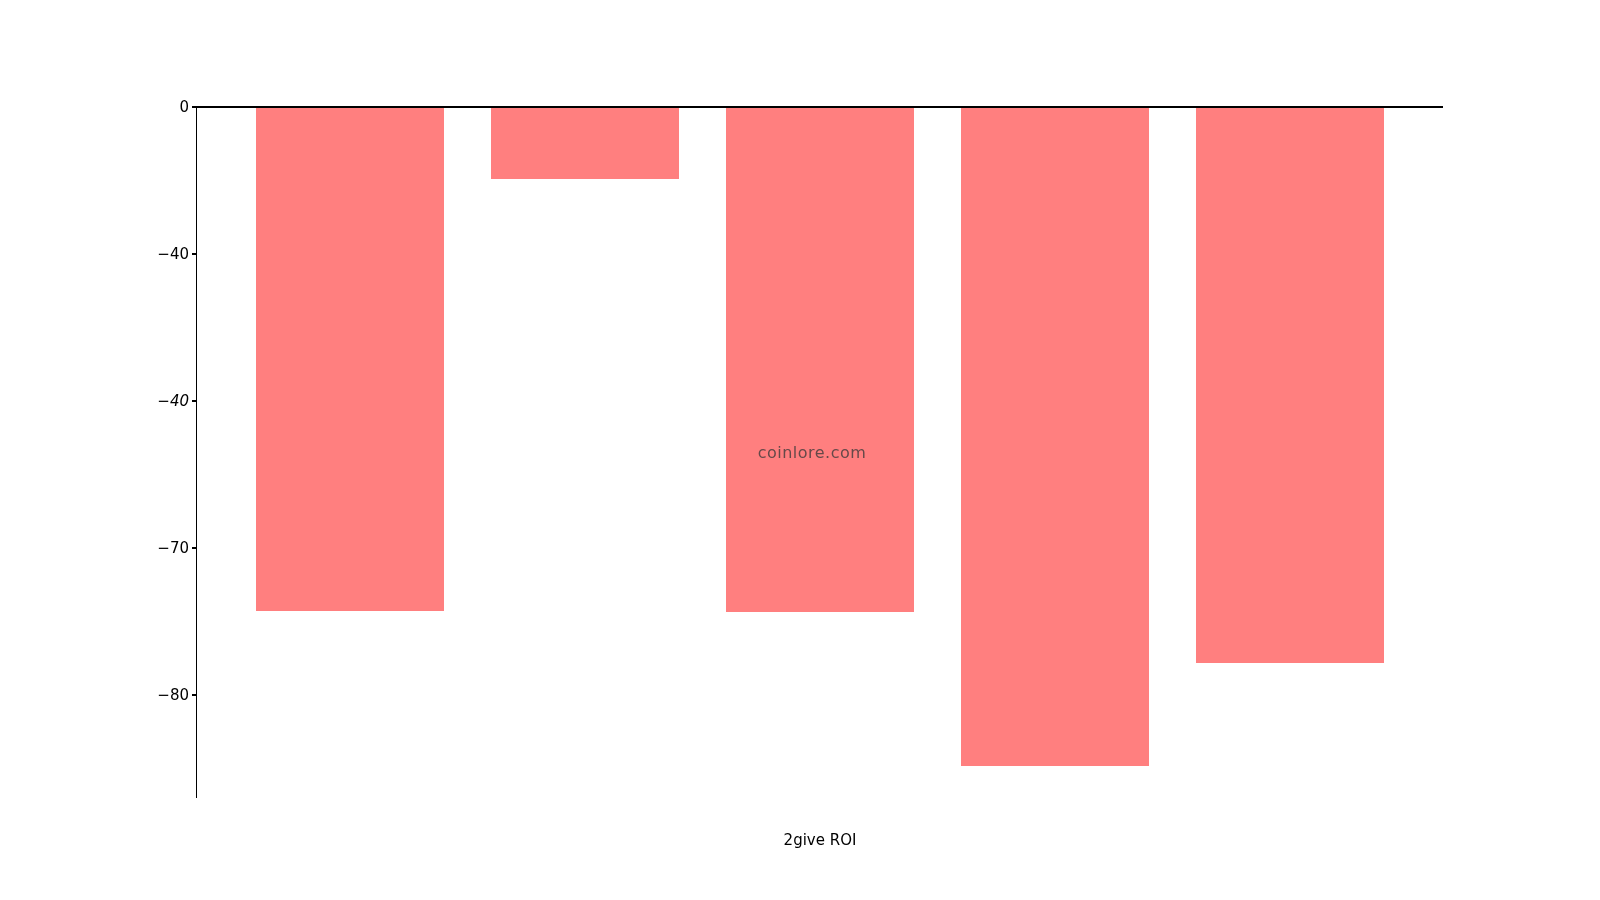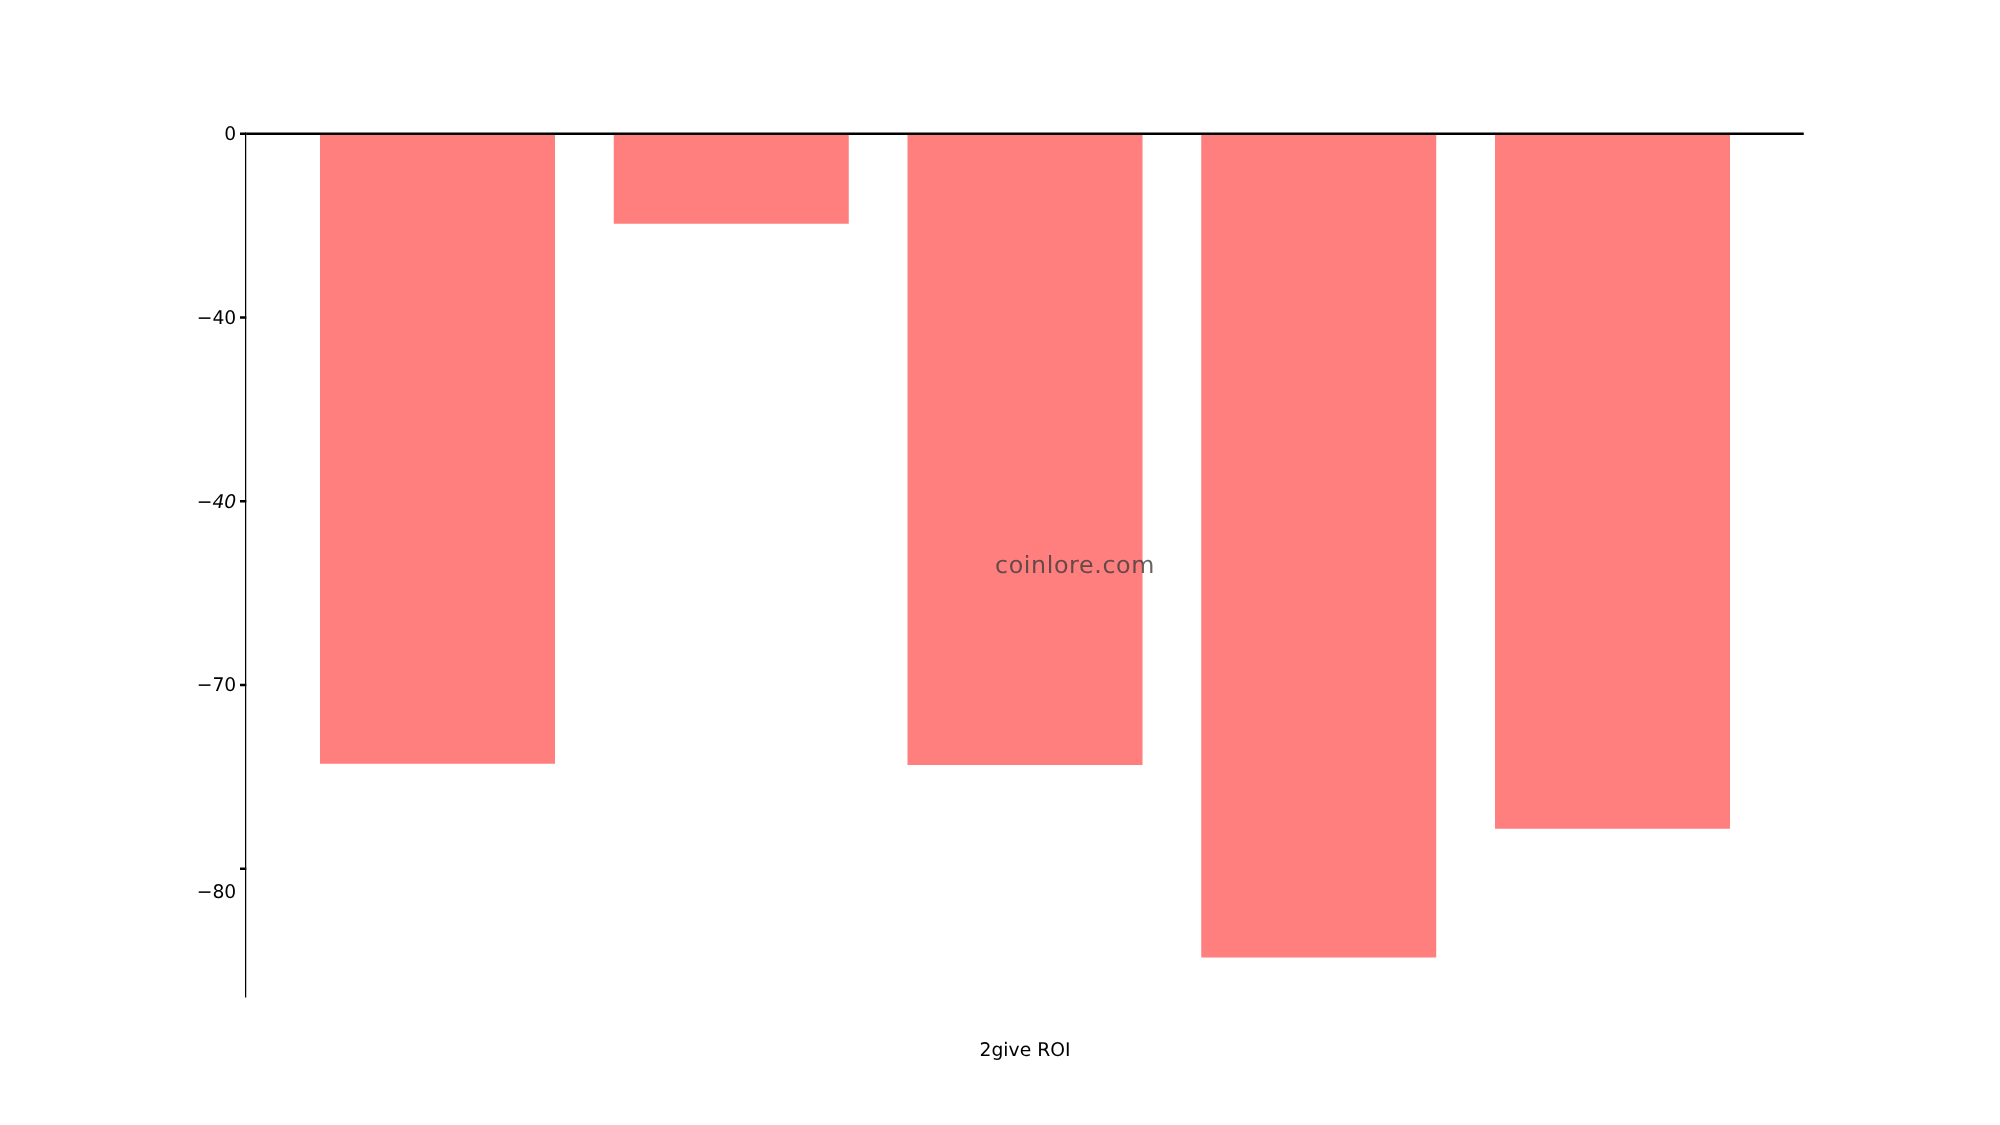--- a/index.html
+++ b/index.html
@@ -48,24 +48,24 @@
     font-size: 15px;
     line-height: 18px;
     color: #000000;
   }
   .bar {
     position: absolute;
     z-index: 1;
   }
   .watermark {
     position: absolute;
-    left: 860px;
+    left: 812px;
     top: 452px;
     transform: translate(-50%, -50%);
-    font-size: 19px;
+    font-size: 16px;
     letter-spacing: 0.5px;
     color: rgba(58, 58, 58, 0.78);
     z-index: 6;
     white-space: nowrap;
   }
   .x-axis-label {
     position: absolute;
     left: 820px;
     top: 831px;
     transform: translateX(-50%);
@@ -85,21 +85,21 @@
   <div id="y-ticks">
       <div class="tick-mark" style="left: 192px; top: 106.35px;"></div>
       <div class="y-tick-label" style="left: 109px; top: 98px;">0</div>
       <div class="tick-mark" style="left: 192px; top: 253.371px;"></div>
       <div class="y-tick-label" style="left: 109px; top: 245.021px;">−40</div>
       <div class="tick-mark" style="left: 192px; top: 400.393px;"></div>
       <div class="y-tick-label" style="left: 109px; top: 392.043px; font-style: italic;">−40</div>
       <div class="tick-mark" style="left: 192px; top: 547.414px;"></div>
       <div class="y-tick-label" style="left: 109px; top: 539.064px;">−70</div>
       <div class="tick-mark" style="left: 192px; top: 694.435px;"></div>
-      <div class="y-tick-label" style="left: 109px; top: 686.085px; margin-top: 18px;">−80</div>
+      <div class="y-tick-label" style="left: 109px; top: 686.085px;">−80</div>
     </div>
   <div id="bars">
       <div class="bar" style="left: 255.774px; top: 107px; width: 188.075px; height: 504.283px; background: rgb(255, 127, 127);"></div>
       <div class="bar" style="left: 490.868px; top: 107px; width: 188.075px; height: 72.0404px; background: rgb(255, 127, 127);"></div>
       <div class="bar" style="left: 725.962px; top: 107px; width: 188.075px; height: 505.018px; background: rgb(255, 127, 127);"></div>
       <div class="bar" style="left: 961.057px; top: 107px; width: 188.075px; height: 659.39px; background: rgb(255, 127, 127);"></div>
       <div class="bar" style="left: 1196.15px; top: 107px; width: 188.075px; height: 556.476px; background: rgb(255, 127, 127);"></div>
     </div>
 
   <div class="watermark">coinlore.com</div>

